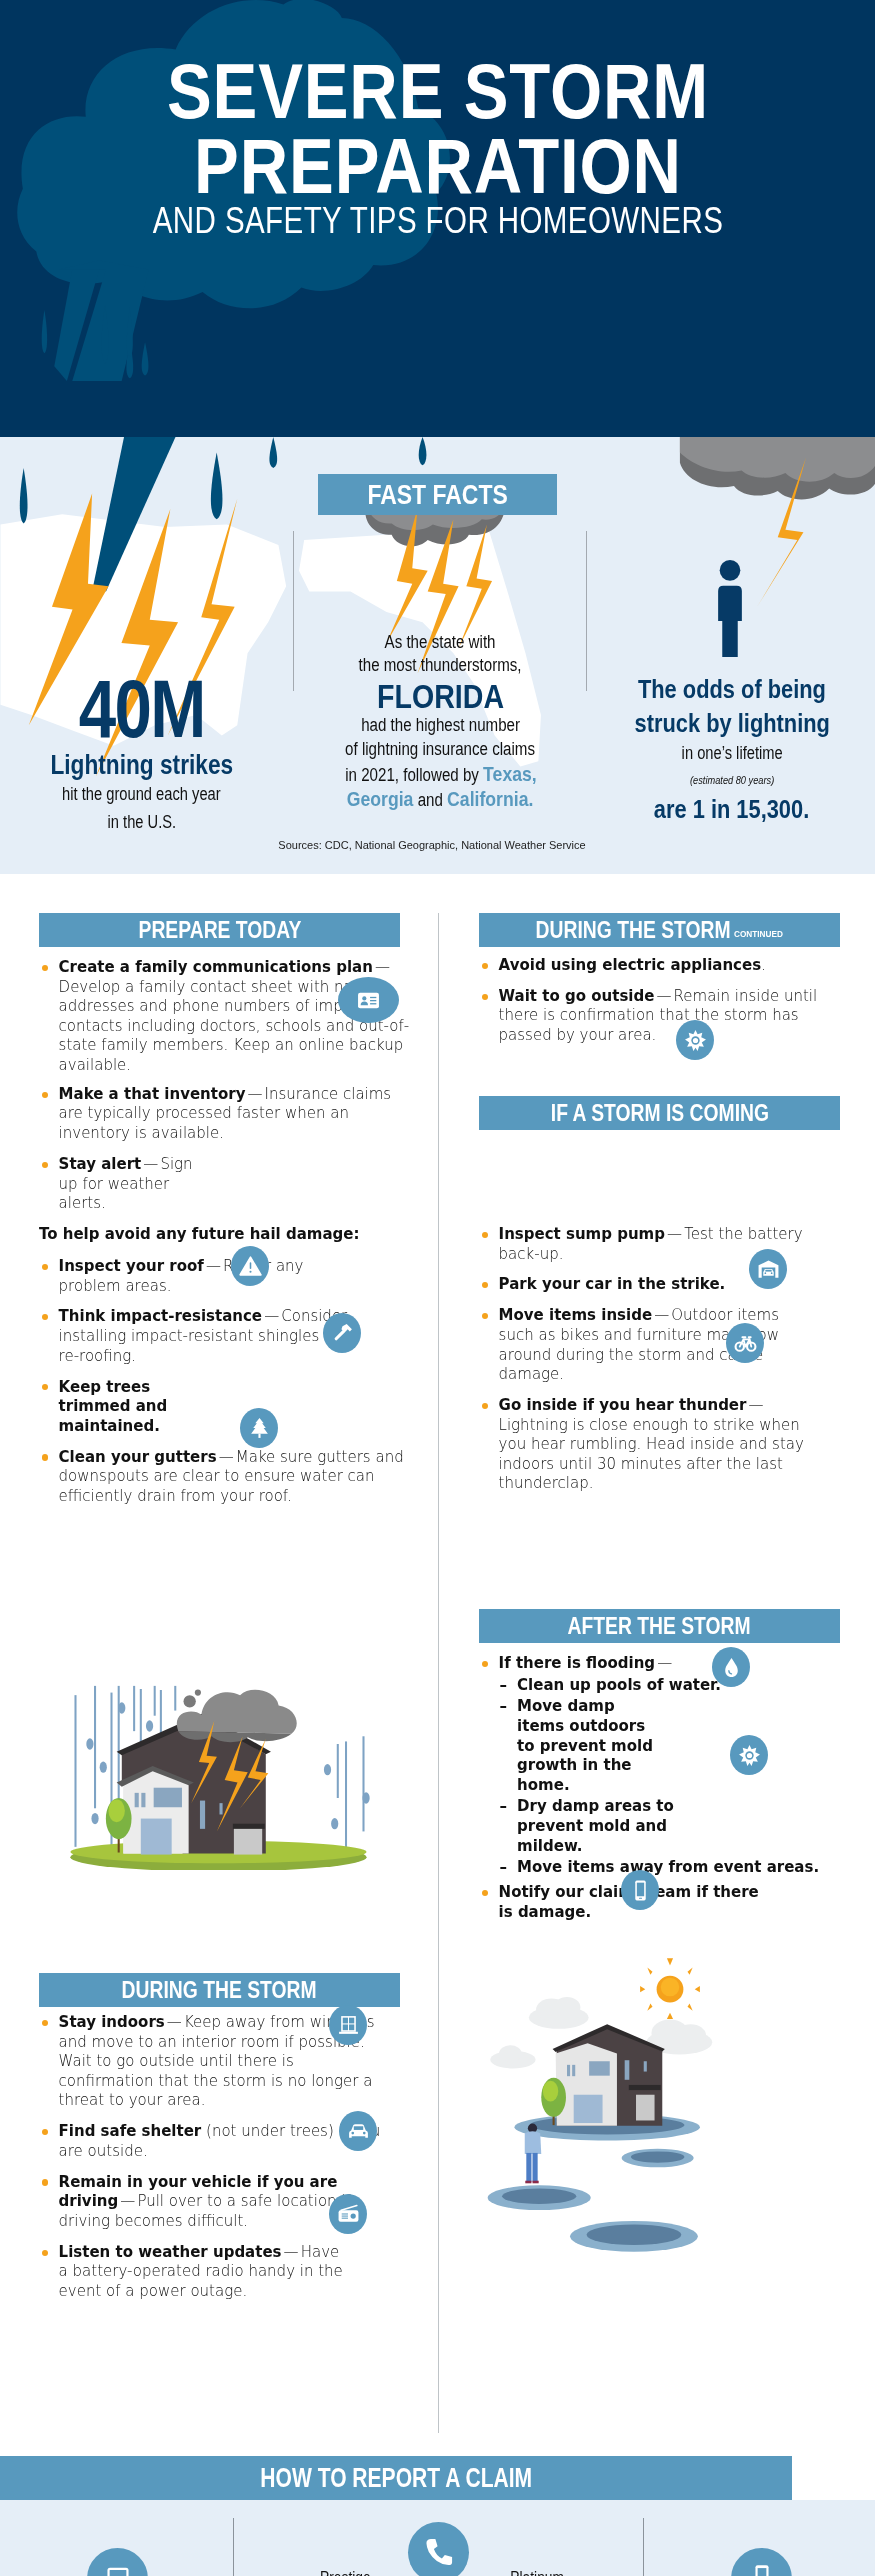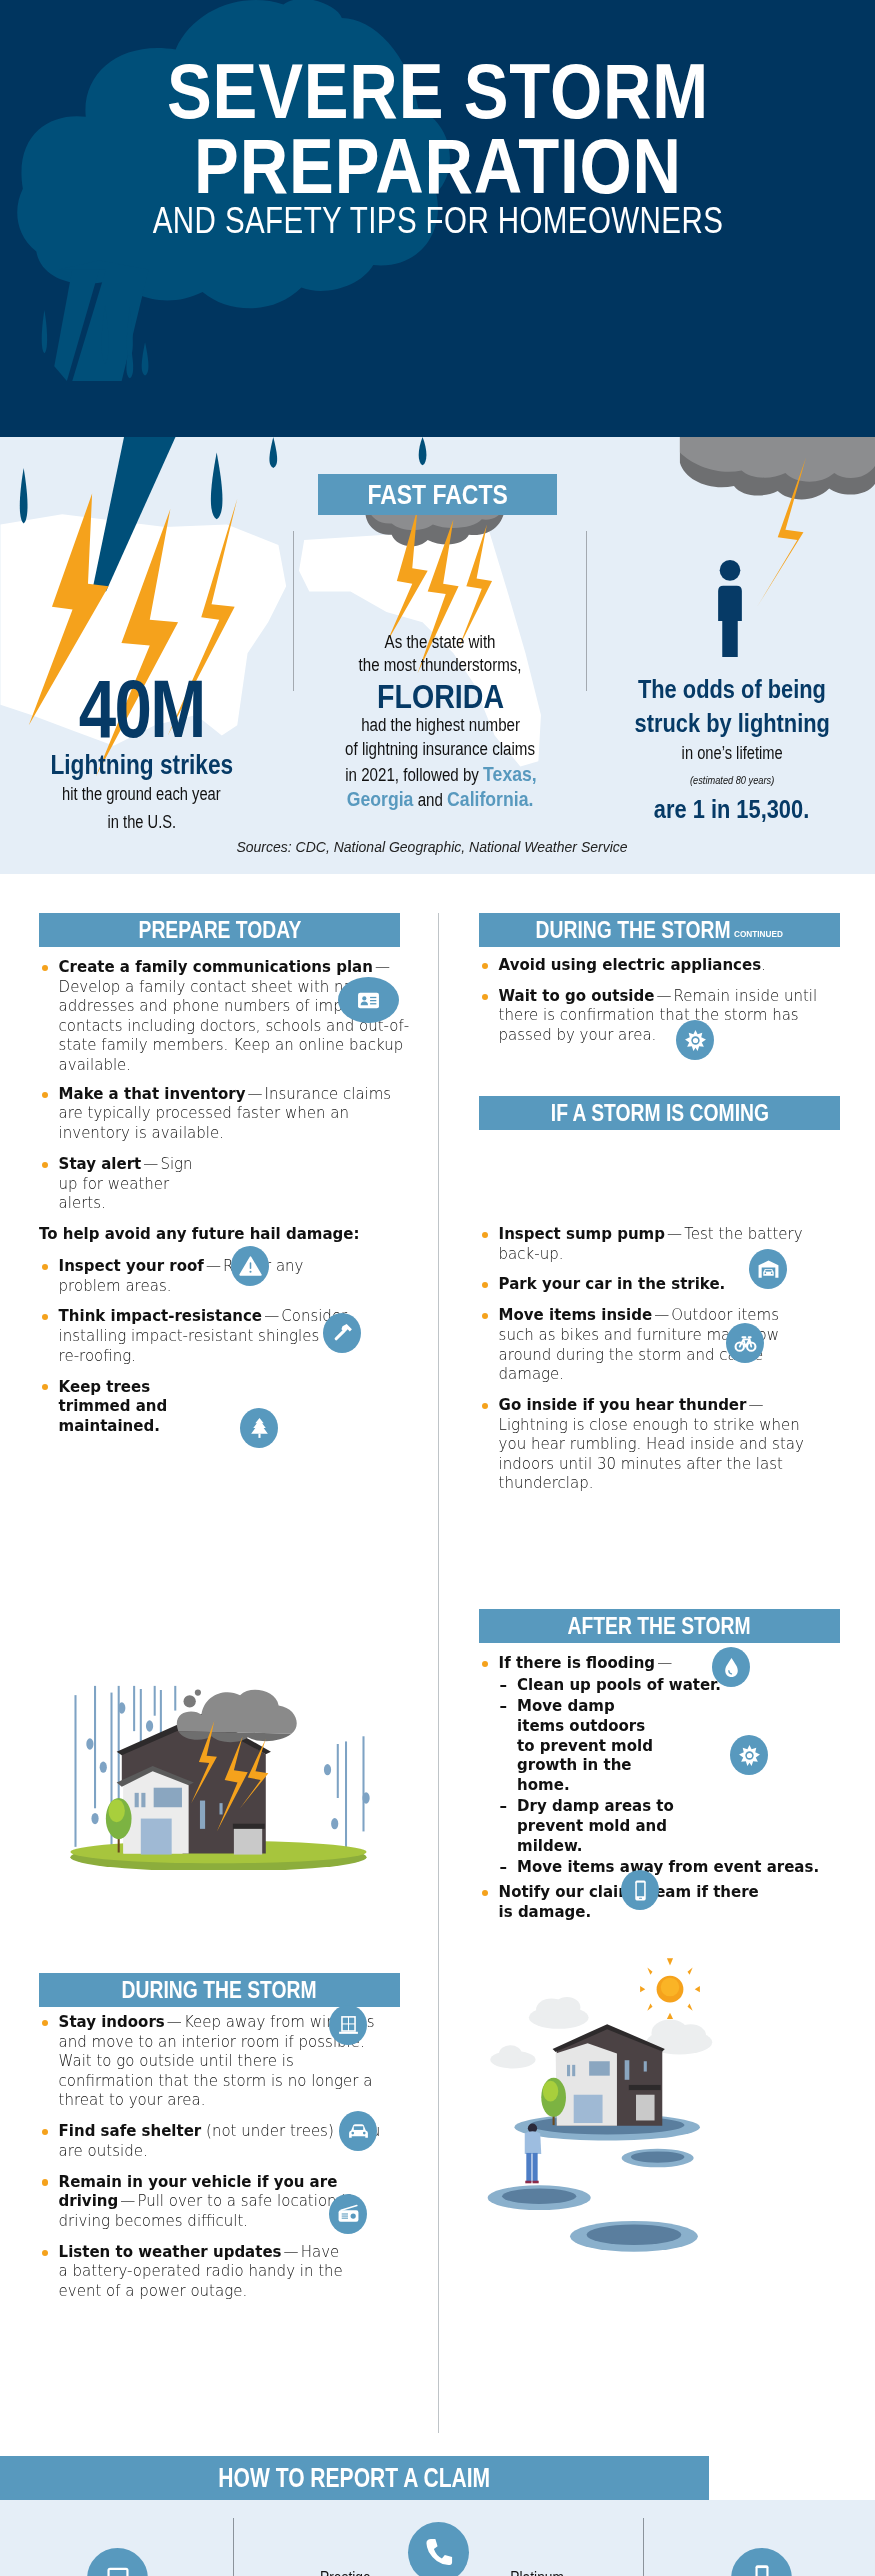--- a/index.html
+++ b/index.html
@@ -18,21 +18,21 @@
   .facts { position: absolute; left: 0; top: 437px; width: 876px; height: 437px; background: #e5eef7; overflow: hidden; }
   .facts svg.deco { position: absolute; left: 0; top: 0; }
   .facts-badge { position: absolute; left: 318px; top: 37px; width: 239px; height: 41px; background: #5899be; color: #fff; font-weight: 700; font-size: 28px; line-height: 41px; text-align: center; transform-origin: center; }
   .facts-badge span { display: inline-block; transform: scaleX(0.82); }
   .vdiv { position: absolute; width: 1px; background: #a3a9b0; }
   .fact-col { position: absolute; text-align: center; }
   .big40 { font-weight: 700; color: #063a66; font-size: 82px; line-height: 88px; letter-spacing: -2.1px; display: inline-block; transform: scaleX(0.82); }
   .c-navy { color: #063a66; }
   .c-lblue { color: #5899be; }
   .facts .narrow { display: inline-block; transform: scaleX(0.84); }
-  .sources { position: absolute; left: 0; width: 864px; top: 402px; text-align: center; font-size: 14px; font-style: italic; color: #222; }
+  .sources { position: absolute; left: 0; width: 864px; top: 402px; text-align: center; font-size: 11px; color: #222; }
 
   
   .col-divider { position: absolute; left: 438px; top: 913px; width: 1px; height: 1520px; background: #bfc4c8; }
   .sec-head { position: absolute; height: 34px; background: #5899be; color: #fff; font-weight: 700; font-size: 23px; line-height: 34px; text-align: center; white-space: nowrap; overflow: hidden; }
   .sec-head .lbl { display: inline-block; transform: scaleX(0.84); }
   .sec-head .small { font-size: 9.8px; margin-left: 4.1px; vertical-align: 1px; }
   .tips { position: absolute; font-family: "DejaVu Sans", sans-serif; font-size: 15px; line-height: 19.6px; color: #111; }
   .tip { position: relative; padding-left: 19.6px; margin-bottom: 11.3px; font-weight: 300; }
   .tip::before { content: ""; position: absolute; left: 2.6px; top: 6.7px; width: 6.2px; height: 6.2px; background: #f5a21c; border-radius: 50%; }
   .tip b { font-weight: 700; }
@@ -41,21 +41,21 @@
   .sublist { margin-top: 2.1px; }
   .sublist div { position: relative; padding-left: 18.5px; margin-bottom: 2.1px; font-weight: bold; }
   .sublist div::before { content: "–"; position: absolute; left: 1px; top: 0; }
 
   .icon-circle { position: absolute; width: 38px; height: 40px; border-radius: 50%; background: #5899be; display: flex; align-items: center; justify-content: center; }
   .icon-circle svg { width: 23px; height: 23px; }
 
   .illus { position: absolute; }
 
   
-  .report-bar { position: absolute; left: 0; top: 2456px; width: 709px; height: 44px; background: #5899be; color: #fff; font-weight: 700; font-size: 27px; line-height: 44px; text-align: center; }
+  .report-bar { position: absolute; left: 0; top: 2456px; width: 792px; height: 44px; background: #5899be; color: #fff; font-weight: 700; font-size: 27px; line-height: 44px; text-align: center; }
   .report-bar span { display: inline-block; transform: scaleX(0.78); }
   .report { position: absolute; left: 0; top: 2500px; width: 876px; height: 216px; background: #e5eef7; }
   .report .rdiv { position: absolute; top: 18px; width: 1px; height: 118px; background: #8b939b; }
   .rc { position: absolute; text-align: center; font-size: 16px; line-height: 21.6px; color: #111; }
   .rc .n { display: inline-block; transform: scaleX(0.86); }
   .rc-icon { position: absolute; width: 61px; height: 61px; border-radius: 50%; background: #5899be; display: flex; align-items: center; justify-content: center; }
   .rc-icon svg { width: 32px; height: 32px; }
 </style>
 </head>
 <body>
@@ -160,20 +160,23 @@
   </div>
   <div class="subhead">To help avoid any future hail damage:</div>
   <div class="tip" style="width:268px;">
     <b>Inspect your roof</b><span class="dash">—</span><span>Repair any problem areas.</span>
   </div>
   <div class="tip" style="width:314px;">
     <b>Think impact-resistance</b><span class="dash">—</span><span>Consider installing impact-resistant shingles if re-roofing.</span>
   </div>
   <div class="tip" style="width:185px;">
     <b>Keep trees trimmed and maintained.</b>
+  </div>
+  <div class="tip" style="width:371px;">
+    <b>Clean your gutters</b><span class="dash">—</span><span>Make sure gutters and downspouts are clear to ensure water can efficiently drain from your roof.</span>
   </div>
 </div>
 
 <div class="icon-circle" style="left:338px; top:977px; width:61px; height:46px;">
   <svg viewBox="0 0 44 44">
       <rect x="2" y="7" width="40" height="30" rx="4" fill="#fff"></rect>
       <circle cx="14" cy="18" r="4" fill="#5899be"></circle>
       <path d="M7 31 Q7 24 14 24 Q21 24 21 31 Z" fill="#5899be"></path>
       <rect x="25" y="15" width="12" height="2.5" fill="#5899be"></rect>
       <rect x="25" y="21" width="12" height="2.5" fill="#5899be"></rect>

